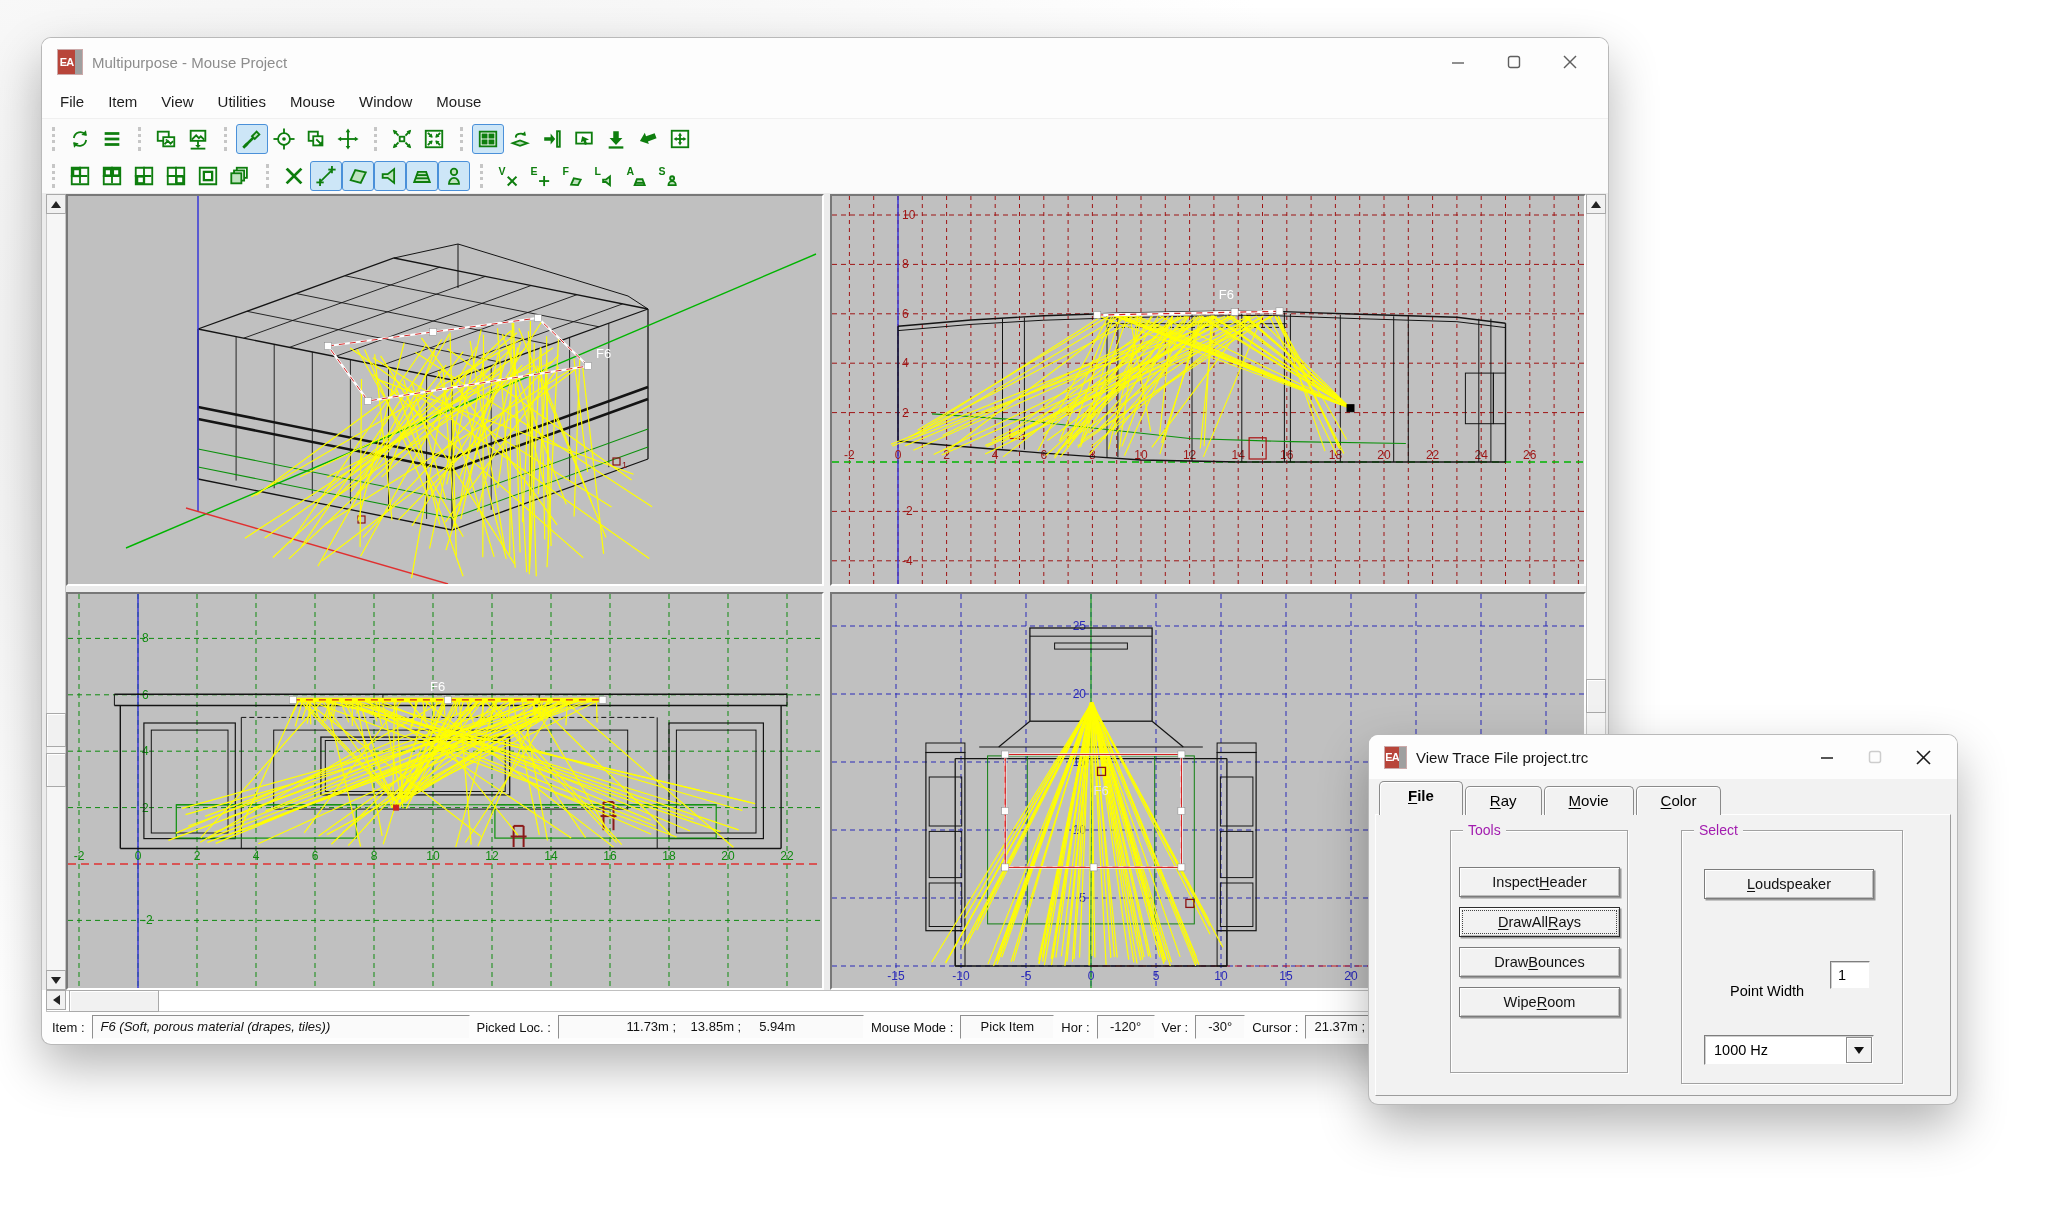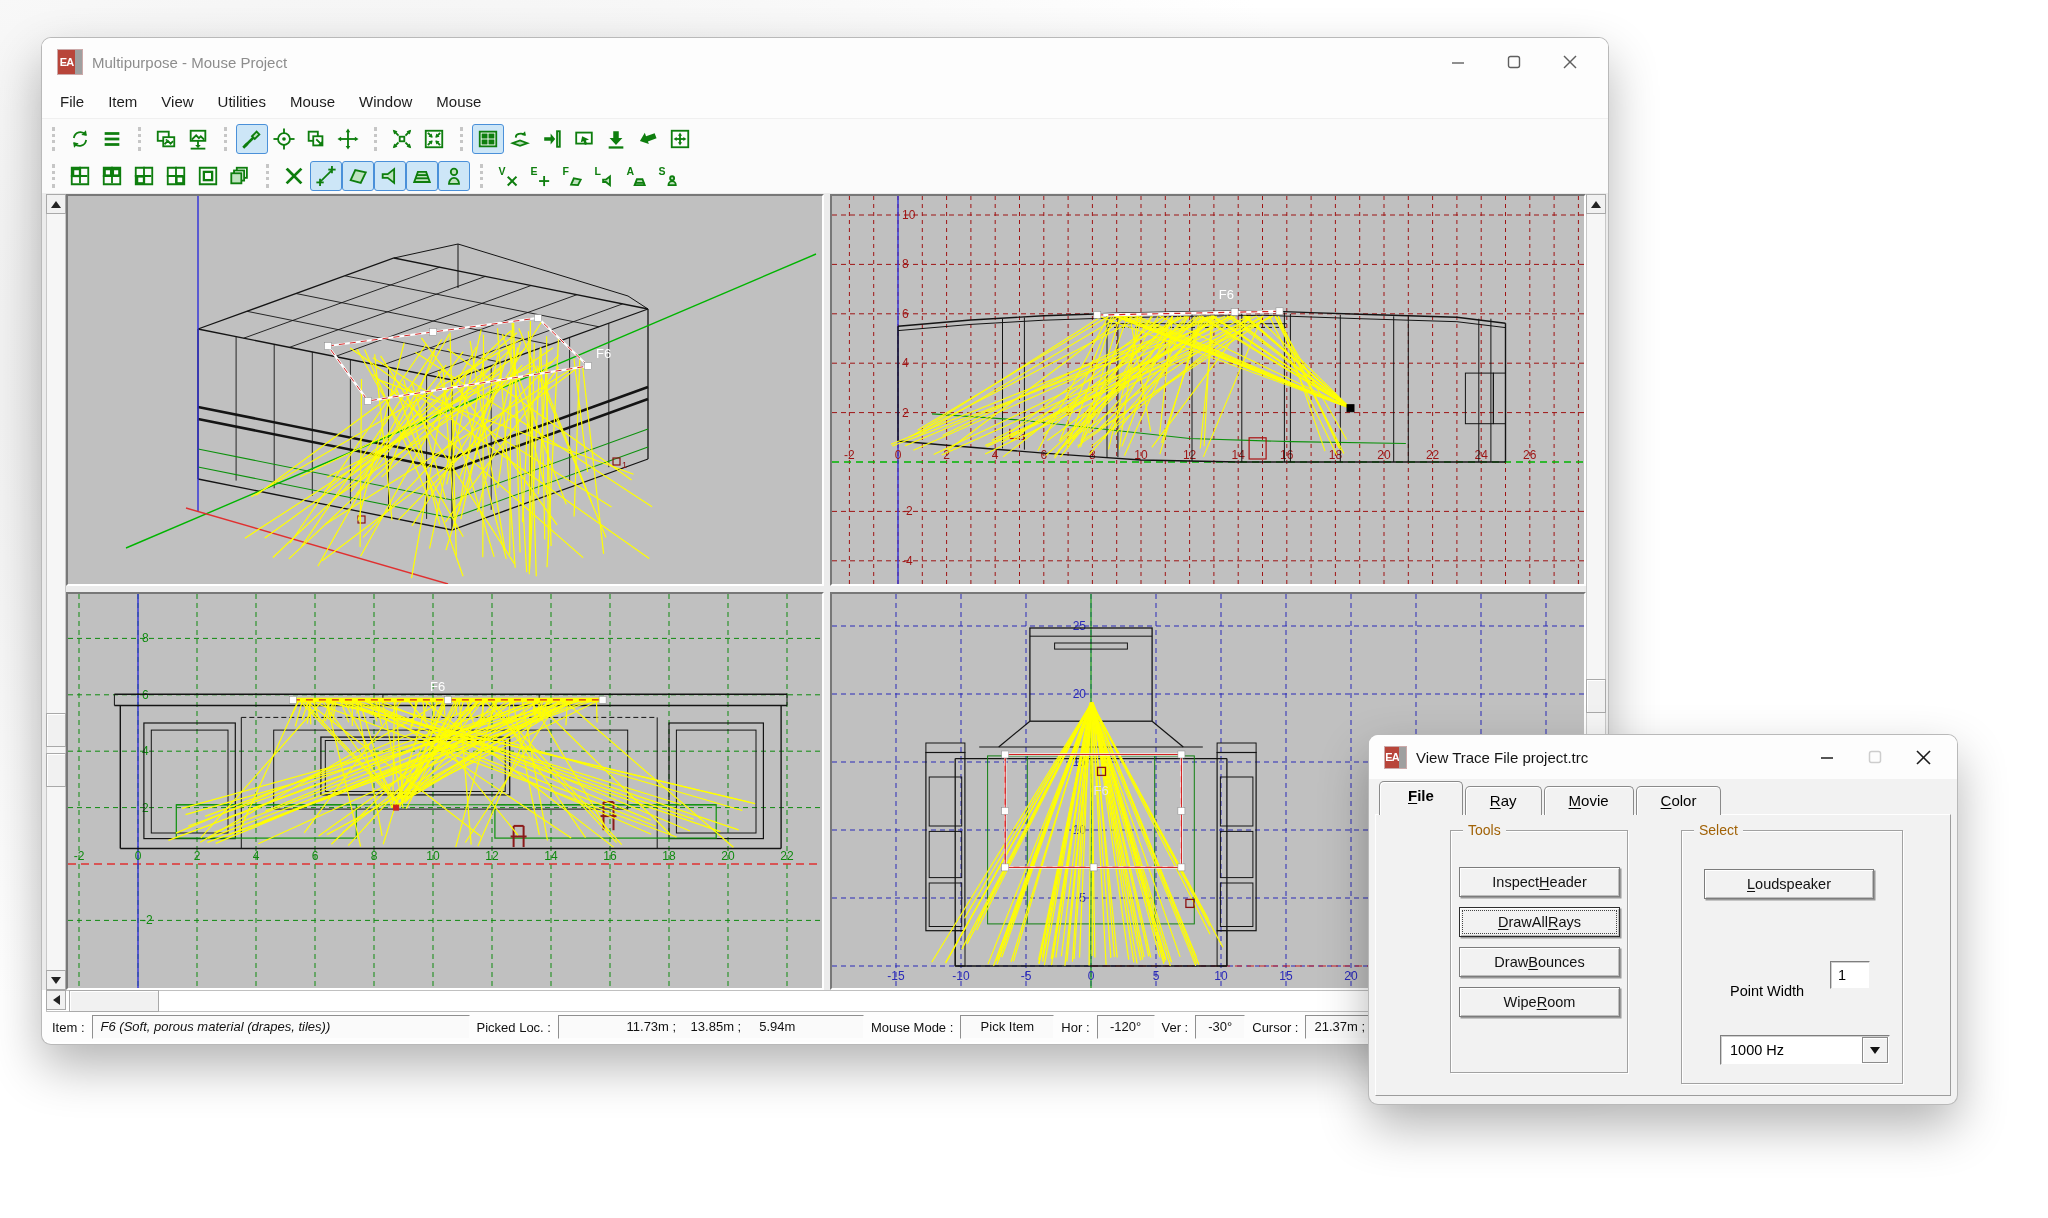--- a/index.html
+++ b/index.html
@@ -49,21 +49,21 @@
   
   #trace-dialog { left:1369px; top:735px; width:588px; height:369px; background:#f2f2f2; z-index:50; }
   #trace-dialog .titlebar { background:#fdfdfd; height:44px; }
   #trace-dialog .title-text { color:#141414; }
   .tabs { position:absolute; left:10px; top:46px; display:flex; align-items:flex-end; height:34px; z-index:3; }
   .tab { border:1px solid #8a8a8a; border-bottom:none; background:#f2f2f2; box-shadow: inset 1px 1px 0 #fff; border-radius:5px 5px 0 0; padding:0 24px; height:29px; line-height:27px; font-size:15px; margin-right:2px; }
   .tab.active { height:34px; font-weight:bold; padding:0 28px; position:relative; }
   .tab.active::after { content:""; position:absolute; left:1px; right:1px; bottom:-2px; height:3px; background:#f2f2f2; }
   .tabpane { position:absolute; left:6px; right:6px; top:79px; bottom:8px; border:1px solid; border-color:#ffffff #9c9c9c #9c9c9c #ffffff; background:#f2f2f2; }
   .groupbox { position:absolute; border:1px solid #a2a2a2; box-shadow:1px 1px 0 #ffffff, inset 1px 1px 0 #ffffff; }
-  .groupbox .caption { position:absolute; top:-9px; left:12px; background:#f2f2f2; padding:0 5px; font-size:14px; color:#a16207; }
+  .groupbox .caption { position:absolute; top:-9px; left:12px; background:#f2f2f2; padding:0 5px; font-size:14px; color:#a21caf; }
   .btn95 { position:absolute; background:#f2f2f2; border:1px solid #7c7c7c; box-shadow: inset 1px 1px 0 #ffffff, inset -1px -1px 0 #bdbdbd, 1.5px 1.5px 0 rgba(80,80,80,.55); font-size:14.5px; color:#111; display:flex; align-items:center; justify-content:center; }
   .btn95.default { border:1.5px solid #2d2d2d; }
   .btn95.default .inner-focus { position:absolute; inset:3px; outline:1px dotted #444; }
   .field95 { background:#ffffff; border:1px solid; border-color:#7e7e7e #f2f2f2 #f2f2f2 #7e7e7e; box-shadow: inset 1px 1px 0 #cfcfcf; font-size:14.5px; }
   u { text-decoration:underline; text-underline-offset:2px; }
   .glyph-line { stroke:#5f5f5f; stroke-width:1.4; fill:none; }
 </style>
 </head>
 <body>
 
@@ -1274,21 +1274,21 @@
           <span>s</span>
           <span>p</span>
           <span>e</span>
           <span>a</span>
           <span>k</span>
           <span>e</span>
           <span>r</span>
         </div>
       <span style="position:absolute; left:48px; top:152px; font-size:14.5px;">Point Width</span>
       <input class="field95" style="position: absolute; left: 148px; top: 130px; width: 40px; height: 28px; padding: 0px 7px;" value="1">
-      <div class="field95" style="position:absolute; left:22px; top:204px; width:170px; height:30px; line-height:28px; padding:0 9px;margin-left:16px;">
+      <div class="field95" style="position:absolute; left:22px; top:204px; width:170px; height:30px; line-height:28px; padding:0 9px;">
         <span>1000 Hz</span>
         <span style="position:absolute; right:1px; top:1px; bottom:1px; width:26px; background:#f2f2f2; border:1px solid #8c8c8c; box-shadow:inset 1px 1px 0 #fff; display:flex; align-items:center; justify-content:center;">
           <span class="tri" style="border-top:7px solid #111; border-left-width:5px; border-right-width:5px; margin-bottom:-5px;"></span>
         </span>
       </div>
     </div>
   </div>
 </div>
 
 </body></html>

